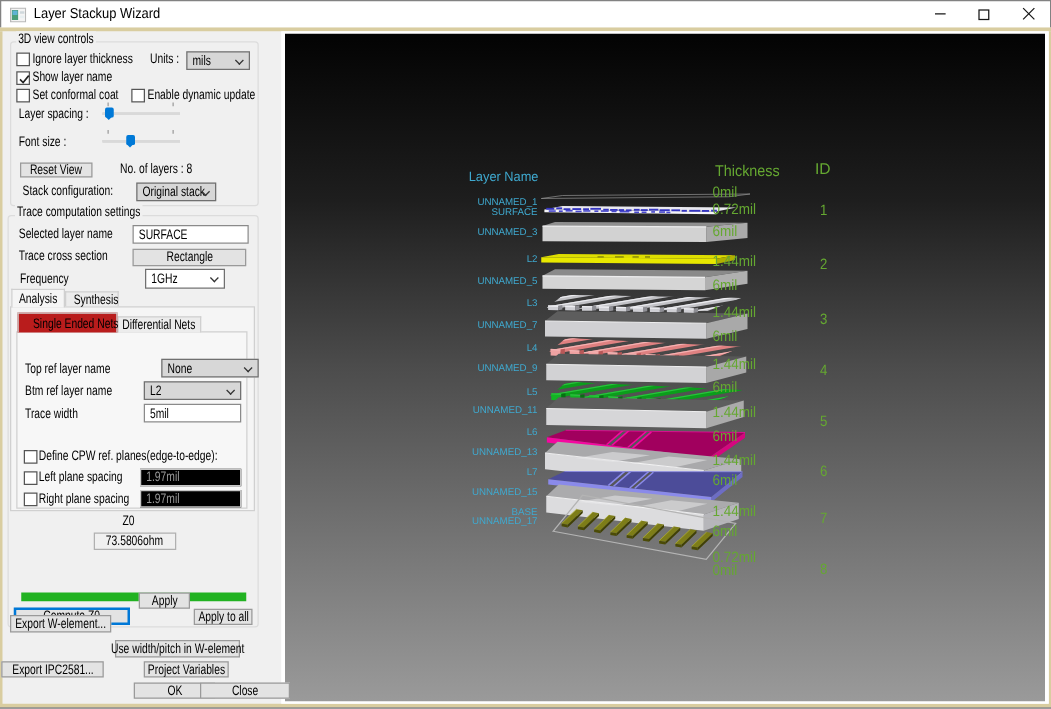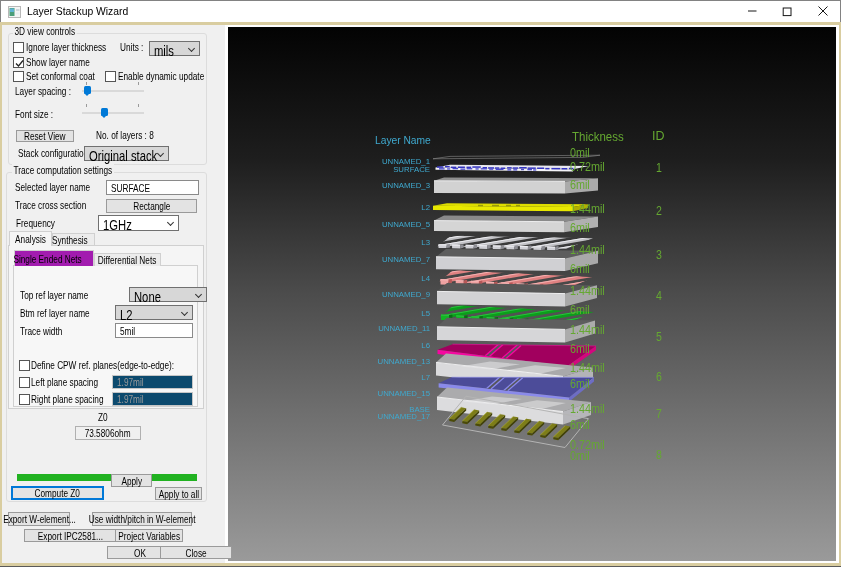--- a/index.html
+++ b/index.html
@@ -10,28 +10,28 @@
 .gold-r{left:839px;top:25px;width:2px;height:539px;background:#d9cda0}
 .gold-b{left:0;top:563px;width:841px;height:3px;background:#d9cda0}
 .frame-b{left:0;top:566px;width:841px;height:1px;background:#5a5a5a}
 .title-txt{left:27px;top:5px;font-size:11.5px;color:#000;transform:scaleX(0.9);transform-origin:0 50%}
 .view{left:228px;top:27px;width:608px;height:534px;background:linear-gradient(#030303,#1e1e1e 25%,#4c4c4c 50%,#9a9a9a)}
 .viewwrap{left:225px;top:25px;width:614px;height:538px;background:#fff}
 .gb{border:1px solid #dcdcdc;border-radius:3px}
 .gbl{background:#f0f0f0;padding:0 2px}
 .cb{width:11px;height:11px;background:#fff;border:1px solid #555;display:inline-block}
 .lbl{font-size:11px;white-space:nowrap;transform:scaleX(0.75);transform-origin:0 50%;margin-top:-2px}
-.combo{background:#d7d7d7;border:1px solid #707070;font-size:15px;display:flex;padding-left:4px;position:absolute;white-space:nowrap}
+.combo{background:#d7d7d7;border:1px solid #707070;font-size:11px;display:flex;align-items:center;padding-left:4px;position:absolute;white-space:nowrap}
 .combow{background:#fff;border:1px solid #707070}
 .sq{font-style:normal;text-decoration:none;display:inline-block;transform:scaleX(0.75);transform-origin:0 50%;white-space:nowrap}
 .sqc{font-style:normal;text-decoration:none;display:inline-block;transform:scaleX(0.75);white-space:nowrap}
 .chev{position:absolute;right:5px;top:50%;transform:translateY(-62%) rotate(45deg);width:5px;height:5px;border-right:1.3px solid #333;border-bottom:1.3px solid #333}
 .btn{background:#e3e3e3;border:1px solid #9a9a9a;display:flex;align-items:center;justify-content:center;font-size:11px;position:absolute;white-space:nowrap}
 .inp{background:#fff;border:1px solid #8a8a8a;font-size:11px;display:flex;align-items:center;padding-left:4px;position:absolute;white-space:nowrap}
-.inpd{background:#0c4a6e;border:1px solid #c6c6c6;color:#9a9a9a}
+.inpd{background:#000000;border:1px solid #c6c6c6;color:#9a9a9a}
 .tick{width:1px;height:3px;background:#9a9a9a;position:absolute}
 .sltrack{height:2px;background:#c8c8c8;border:1px solid #d9d9d9;position:absolute}
 .slthumb{position:absolute;width:7px;height:8px;background:#0079d7;border-radius:1.5px}
 .slthumb:after{content:"";position:absolute;left:0;top:7.2px;border-left:3.5px solid transparent;border-right:3.5px solid transparent;border-top:3.8px solid #0079d7}
 </style></head><body>
 <div class="abs titlebar"></div>
 <div class="abs title-gold"></div>
 <div class="abs gold-l"></div>
 <div class="abs gold-r"></div>
 <div class="abs gold-b"></div>
@@ -449,48 +449,48 @@
 <div class="abs lbl" style="left:15px;top:110px">Font size :</div>
 <div class="abs tick" style="left:86px;top:104px"></div>
 <div class="abs tick" style="left:138px;top:104px"></div>
 <div class="abs sltrack" style="left:82px;top:112px;width:62px"></div>
 <div class="abs slthumb" style="left:101px;top:108px"></div>
 <div class="abs btn" style="left:16px;top:130px;width:58px;height:12px">
     <s class="sqc">Reset View</s>
   </div>
 <div class="abs lbl" style="left:96px;top:131px">No. of layers : 8</div>
 <div class="abs lbl" style="left:18px;top:149px">Stack configuration:</div>
-<div class="abs combo" style="left:84px;top:146px;width:85px;height:15px">
+<div class="abs combo" style="left:109px;top:146px;width:64px;height:15px">
     <s class="sq" style="transform-origin:0 50%">Original stack</s>
     <i class="chev"></i>
   </div>
 <div class="abs gb" style="left:6px;top:172px;width:201px;height:330px"></div>
 <div class="abs gbl lbl" style="left:12px;top:166px">Trace computation settings</div>
 <div class="abs lbl" style="left:15px;top:183px">Selected layer name</div>
 <div class="abs inp" style="left:106px;top:180px;width:93px;height:15px">
     <s class="sq" style="transform-origin:0 50%">SURFACE</s>
   </div>
 <div class="abs lbl" style="left:15px;top:201px">Trace cross section</div>
 <div class="abs btn" style="left:106px;top:199px;width:91px;height:14px">
     <s class="sqc">Rectangle</s>
   </div>
 <div class="abs lbl" style="left:16px;top:219px">Frequency</div>
-<div class="abs combo combow" style="left:98px;top:215px;width:81px;height:16px">
+<div class="abs combo combow" style="left:116px;top:215px;width:64px;height:16px">
     <s class="sq" style="transform-origin:0 50%">1GHz</s>
     <i class="chev"></i>
   </div>
 <div class="abs" style="left:8px;top:245px;width:196px;height:164px;background:#f5f5f5;border:1px solid #d0d0d0"></div>
 <div class="abs" style="left:9px;top:231px;width:43px;height:15px;background:#f5f5f5;border:1px solid #d0d0d0;border-bottom:none;z-index:2;display:flex;align-items:center;justify-content:center">
     <s class="sqc">Analysis</s>
   </div>
-<div class="abs" style="left:52px;top:233px;width:43px;height:12px;background:#ececec;border:1px solid #d0d0d0;border-bottom:none;display:flex;align-items:center;justify-content:flex-end">
+<div class="abs" style="left:52px;top:233px;width:43px;height:12px;background:#ececec;border:1px solid #d0d0d0;border-bottom:none;display:flex;align-items:center;justify-content:flex-start">
     <s class="sqc">Synthesis</s>
   </div>
 <div class="abs" style="left:13px;top:265px;width:185px;height:142px;background:#f7f7f7;border:1px solid #d0d0d0"></div>
-<div class="abs" style="left:14px;top:250px;width:80px;height:16px;background:#a21caf;border:1px solid #d0d0d0;border-bottom:none;z-index:2;display:flex;align-items:center;justify-content:flex-end">
+<div class="abs" style="left:14px;top:250px;width:80px;height:16px;background:#b91c1c;border:1px solid #d0d0d0;border-bottom:none;z-index:2;display:flex;align-items:center;justify-content:flex-start">
     <s class="sqc">Single Ended Nets</s>
   </div>
 <div class="abs" style="left:94px;top:253px;width:67px;height:13px;background:#ececec;border:1px solid #d0d0d0;border-bottom:none;display:flex;align-items:center;justify-content:center">
     <s class="sqc">Differential Nets</s>
   </div>
 <div class="abs lbl" style="left:20px;top:291px">Top ref layer name</div>
 <div class="abs combo" style="left:129px;top:287px;width:78px;height:15px">
     <s class="sq" style="transform-origin:0 50%">None</s>
     <i class="chev"></i>
   </div>
@@ -522,27 +522,27 @@
 <div class="abs" style="left:17px;top:474px;width:180px;height:7px;background:#21b221"></div>
 <div class="abs btn" style="left:11px;top:486px;width:93px;height:14px;border:2px solid #0078d7">
     <s class="sqc">Compute Z0</s>
   </div>
 <div class="abs btn" style="left:111px;top:474px;width:41px;height:13px">
     <s class="sqc">Apply</s>
   </div>
 <div class="abs btn" style="left:155px;top:487px;width:47px;height:13px">
     <s class="sqc">Apply to all</s>
   </div>
-<div class="abs btn" style="left:8px;top:512px;width:62px;height:14px">
+<div class="abs btn" style="left:8px;top:492px;width:81px;height:14px">
     <s class="sqc">Export W-element...</s>
   </div>
 <div class="abs btn" style="left:92px;top:512px;width:100px;height:14px">
     <s class="sqc">Use width/pitch in W-element</s>
   </div>
-<div class="abs btn" style="left:24px;top:529px;width:93px;height:13px">
+<div class="abs btn" style="left:1px;top:529px;width:82px;height:13px">
     <s class="sqc">Export IPC2581...</s>
   </div>
 <div class="abs btn" style="left:115px;top:529px;width:68px;height:13px">
     <s class="sqc">Project Variables</s>
   </div>
 <div class="abs btn" style="left:107px;top:546px;width:65px;height:13px">
     <s class="sqc">OK</s>
   </div>
 <div class="abs btn" style="left:160px;top:546px;width:72px;height:13px">
     <s class="sqc">Close</s>

